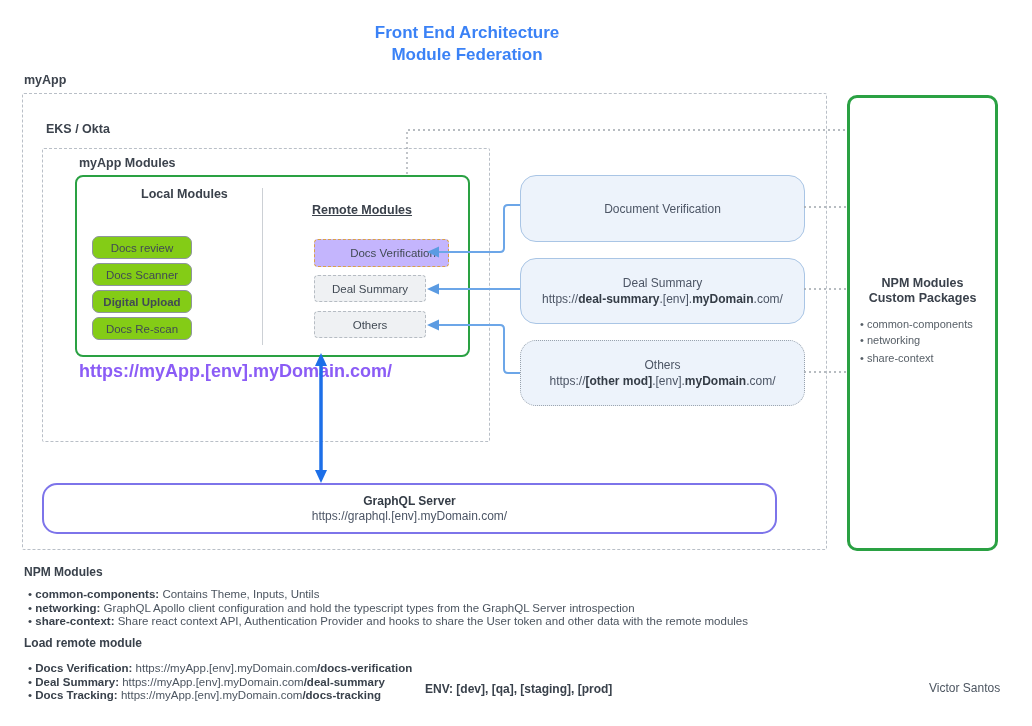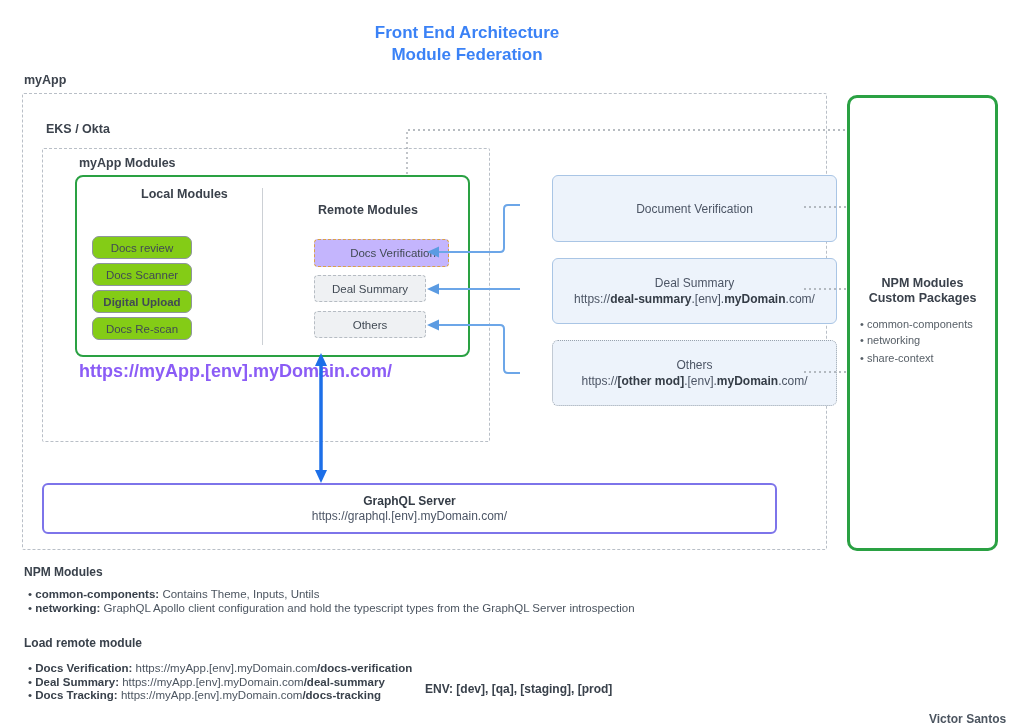--- a/index.html
+++ b/index.html
@@ -12,31 +12,31 @@
   .box-label{font-weight:bold;font-size:12.5px;color:#3c434d;}
   .green-box{border:2px solid #2aa143;border-radius:8px;background:#fff;}
   .col-heading{font-weight:bold;font-size:12.5px;color:#3a414b;}
   .pill-local{border:1px solid #8e959c;border-radius:7px;background:#84cc16;
               font-size:11.5px;display:flex;align-items:center;justify-content:center;color:#414a54;}
   .pill-remote{border-radius:4px;font-size:11.5px;display:flex;align-items:center;
                justify-content:center;color:#414a54;}
   .pill-orange{background:#c4b5fd;border:1px dashed #d9a147;padding-left:23px;}
   .pill-gray{background:#eff1f3;border:1px dashed #b6bcc3;}
   .vdivider{width:1px;background:#ccd0d5;}
-  .service-box{background:#edf3fb;border:1px solid #a9c5e5;border-radius:6px;display:flex;
+  .service-box{background:#edf3fb;border:1px solid #a9c5e5;border-radius:16px;display:flex;
                flex-direction:column;align-items:center;justify-content:center;font-size:12px;
-               color:#4c5565;text-align:center;line-height:16px;margin-left:32px;}
+               color:#4c5565;text-align:center;line-height:16px;}
   .service-box.dotted{border:1px dotted #98a2ad;}
   .service-url b{color:#343c46;}
   .app-url{font-weight:bold;font-size:18px;color:#8b5cf6;}
   .npm-box{border:3px solid #2aa143;border-radius:10px;background:#fff;box-sizing:border-box;}
   .npm-head{text-align:center;font-weight:bold;font-size:12.5px;color:#3a414b;line-height:15px;}
   .npm-item{font-size:11px;color:#565e66;line-height:16px;}
   .npm-item::before{content:"• ";}
-  .graphql-box{border:2px solid #7d74ea;border-radius:6px;background:#fff;display:flex;
+  .graphql-box{border:2px solid #7d74ea;border-radius:15px;background:#fff;display:flex;
                flex-direction:column;align-items:center;justify-content:center;
                font-size:12px;line-height:15px;color:#4c5565;}
   .graphql-box b{color:#343c46;}
   .note-heading{font-weight:bold;font-size:12px;color:#39414b;}
   .note-item{font-size:11.5px;color:#4c5560;line-height:13.5px;}
   .note-item::before{content:"• ";color:#39414b;}
   .note-item b{color:#39414b;}
   .env-label{font-weight:bold;font-size:12px;color:#39414b;}
   .author{font-size:12px;color:#4c5560;}
   svg{display:block;}
@@ -62,21 +62,21 @@
   <div class="abs green-box" style="left:75px;top:175px;width:391px;height:178px;"></div>
 
   <div class="abs col-heading" style="left:97px;top:187px;margin-left:44px;">Local Modules</div>
   <div class="abs pill-local" style="left:92px;top:236px;width:98px;height:21px;">Docs review</div>
   <div class="abs pill-local" style="left:92px;top:263px;width:98px;height:21px;">Docs Scanner</div>
   <div class="abs pill-local" style="left:92px;top:290px;width:98px;height:21px;font-weight:bold;">Digital Upload</div>
   <div class="abs pill-local" style="left:92px;top:317px;width:98px;height:21px;">Docs Re-scan</div>
 
   <div class="abs vdivider" style="left:262px;top:188px;height:157px;"></div>
 
-  <div class="abs col-heading" style="left:312px;top:203px;width:112px;text-align:center;">Remote Modules</div>
+  <div class="abs col-heading" style="left:312px;top:203px;width:112px;text-align:left;text-decoration:underline;">Remote Modules</div>
   <div class="abs pill-remote pill-orange" style="left:314px;top:239px;width:110px;height:26px;">Docs Verification</div>
   <div class="abs pill-remote pill-gray" style="left:314px;top:275px;width:110px;height:25px;">Deal Summary</div>
   <div class="abs pill-remote pill-gray" style="left:314px;top:311px;width:110px;height:25px;">Others</div>
 
   <div class="abs app-url" style="left:79px;top:361px;">https://myApp.[env].myDomain.com/</div>
 
   <div class="abs service-box" style="left:520px;top:175px;width:283px;height:65px;">
     <div>Document Verification</div>
   </div>
   <div class="abs service-box" style="left:520px;top:258px;width:283px;height:64px;">
@@ -122,26 +122,27 @@
 
     <line x1="321" y1="360" x2="321" y2="476" stroke="#1d6fe8" stroke-width="3.5"></line>
     <polygon points="321,353 315,366 327,366" fill="#1d6fe8"></polygon>
     <polygon points="321,483 315,470 327,470" fill="#1d6fe8"></polygon>
   </svg>
 
   <div class="abs note-heading" style="left:24px;top:565px;">NPM Modules</div>
   <div class="abs" style="left:28px;top:588px;">
     <div class="note-item"><b>common-components:</b><span> Contains Theme, Inputs, Untils</span></div>
     <div class="note-item"><b>networking:</b><span> GraphQL Apollo client configuration and hold the typescript types from the GraphQL Server introspection</span></div>
+    <div class="note-item"><b>share-context:</b><span> Share react context API, Authentication Provider and hooks to share the User token and other data with the remote modules</span></div>
   </div>
 
   <div class="abs note-heading" style="left:24px;top:636px;">Load remote module</div>
   <div class="abs" style="left:28px;top:662px;">
     <div class="note-item"><b>Docs Verification:</b><span> https://myApp.[env].myDomain.com</span><b>/docs-verification</b></div>
     <div class="note-item"><b>Deal Summary:</b><span> https://myApp.[env].myDomain.com</span><b>/deal-summary</b></div>
     <div class="note-item"><b>Docs Tracking:</b><span> https://myApp.[env].myDomain.com</span><b>/docs-tracking</b></div>
   </div>
 
   <div class="abs env-label" style="left:425px;top:682px;">ENV: [dev], [qa], [staging], [prod]</div>
 
-  <div class="abs author" style="left:929px;top:712px;font-weight:bold;">Victor Santos</div>
+  <div class="abs author" style="left:929px;top:681px;">Victor Santos</div>
 
 </div>
 
 </body></html>

